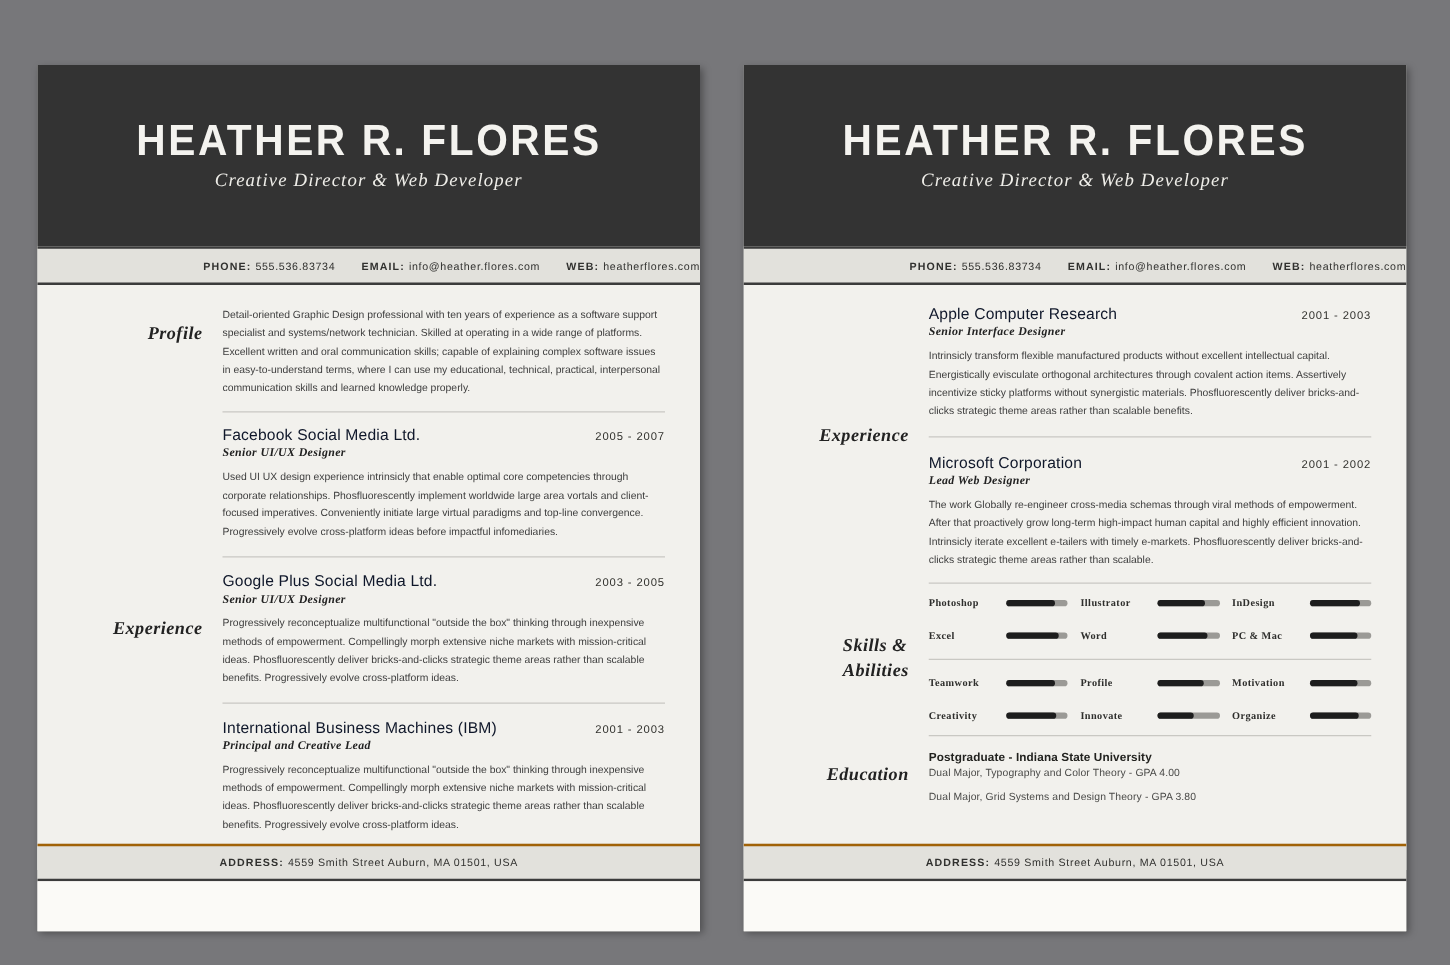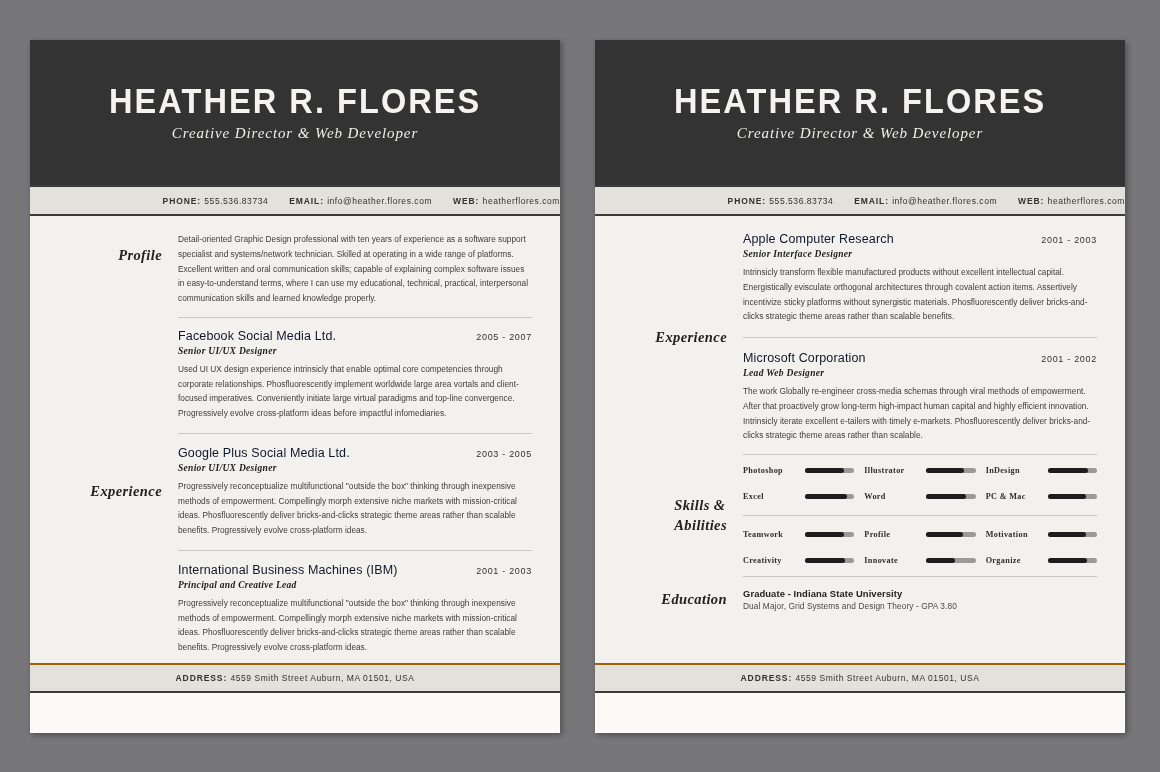--- a/index.html
+++ b/index.html
@@ -10,21 +10,21 @@
     width: 1160px;
     height: 772px;
     background: #77777a;
     font-family: "Liberation Sans", sans-serif;
     overflow: hidden;
     position: relative;
   }
 
   .page {
     position: absolute;
-    top: 40px;
+    top: 52px;
     width: 530px;
     height: 693px;
     background: #f2f1ed;
     box-shadow: 2px 2px 6px rgba(0,0,0,0.35);
   }
   .page-left  { left: 30px; }
   .page-right { left: 595px; }
 
   
   .masthead {
@@ -445,21 +445,24 @@
         </div>
       </div>
     </div>
 
     <div class="divider"></div>
 
     <div class="row">
       <div class="side-label">Education</div>
       <div class="content">
         <div class="edu-item">
-          <div class="edu-title">Graduate - Indiana State University</div>
+          <div class="edu-title">Postgraduate - Indiana State University</div>
+          <div class="edu-sub">Dual Major, Typography and Color Theory - GPA 4.00</div>
+        </div>
+        <div class="edu-item">
           <div class="edu-sub">Dual Major, Grid Systems and Design Theory - GPA 3.80</div>
         </div>
       </div>
     </div>
 
   </div>
 
   <div class="footer-strip">
     <span>
       <b>ADDRESS: </b>

